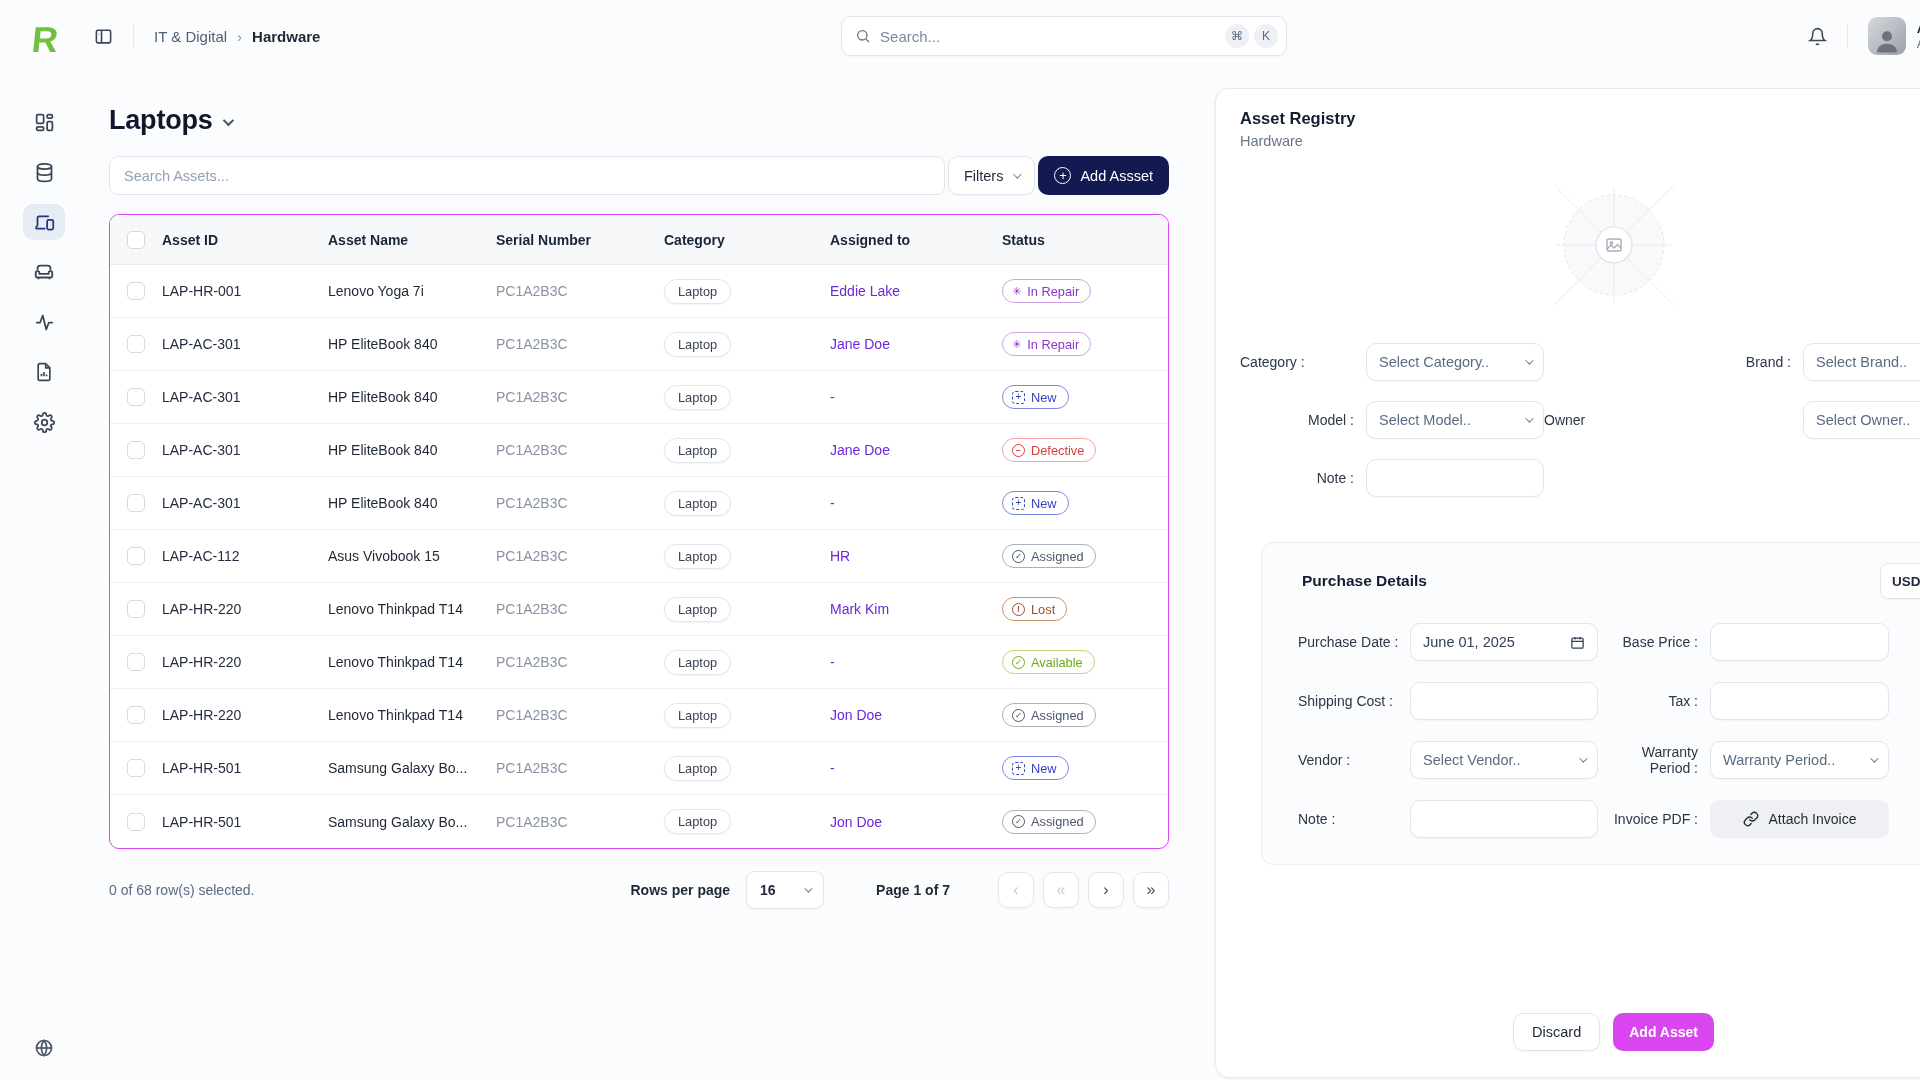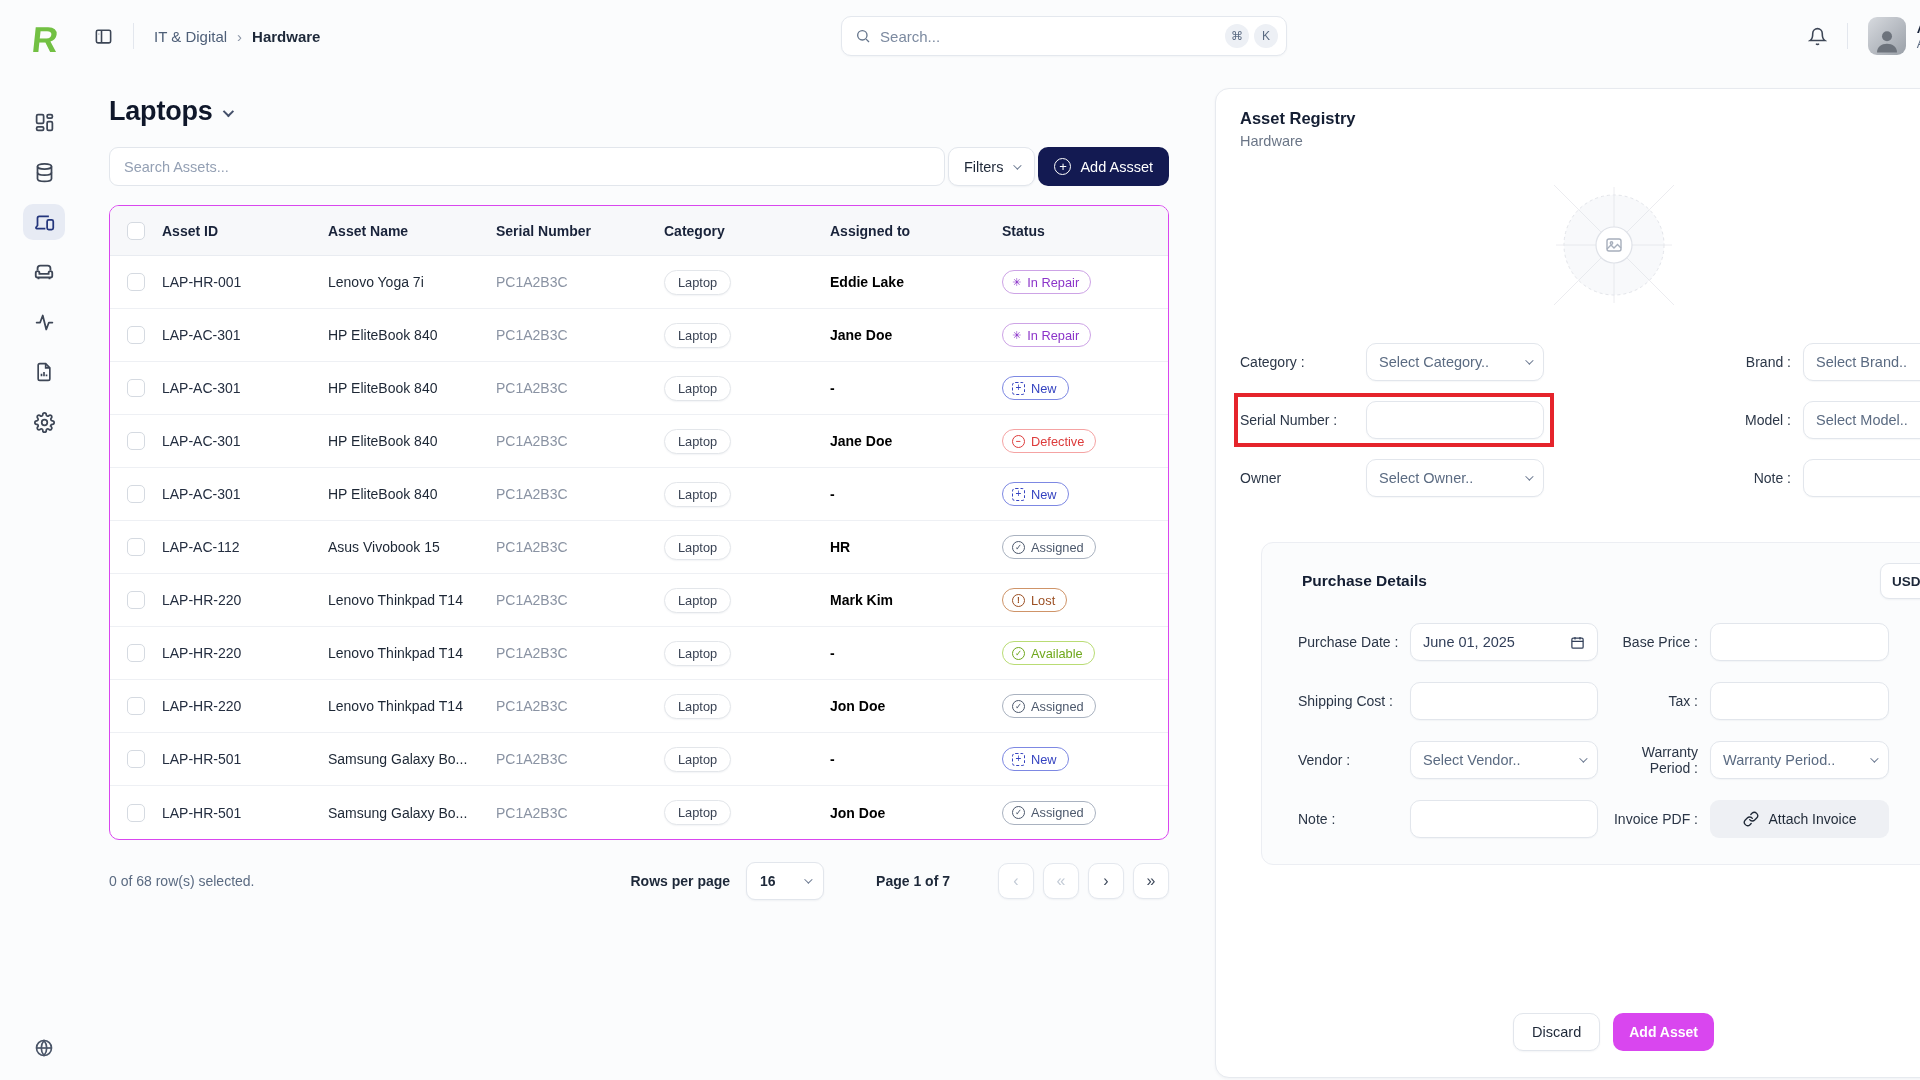--- a/index.html
+++ b/index.html
@@ -38,21 +38,21 @@
   .bell { color:#3d4656; display:flex; }
   .userbox { display:flex; align-items:center; gap:11px; }
   .avatar { width:38px; height:38px; border-radius:9px; background:linear-gradient(135deg,#d7dadf,#9aa0a8); display:flex; align-items:flex-end; justify-content:center; overflow:hidden; }
   .uname { font-size:13.5px; font-weight:700; color:#18233a; }
   .umail { font-size:12.5px; color:#5b6b82; margin-top:1px; }
 
   .content { flex:1; display:flex; align-items:stretch; }
 
   
   .main { width:1117px; flex:none; padding:18px 36px 0 21px; }
-  .title-row { display:flex; align-items:center; gap:10px; margin:6px 0 20px; }
+  .title-row { display:flex; align-items:center; gap:10px; margin:15px 0 20px; }
   .page-title { font-size:27px; font-weight:700; color:#0f172a; letter-spacing:-.2px; }
   .chev { width:8px; height:8px; border-right:2px solid #44506a; border-bottom:2px solid #44506a; transform:rotate(45deg) translateY(-2px); display:inline-block; }
   .chev.sm { width:6px; height:6px; border-width:1.8px; border-color:#6a7890; }
 
   .controls-row { display:flex; gap:3px; margin-bottom:19px; }
   .asset-search { flex:1; height:39px; border:1px solid #e2e6ec; border-radius:9px; background:#fff; padding:0 14px; font-size:14.5px; color:#33405a; outline:none; }
   .asset-search::placeholder { color:#94a0b4; }
   .btn-filters { height:39px; padding:0 15px; background:#fff; border:1px solid #e2e6ec; border-radius:10px; font-size:14.5px; color:#1e2838; display:flex; align-items:center; gap:10px; box-shadow:0 1px 2px rgba(25,39,71,.05); }
   .btn-add { height:39px; padding:0 16px; background:#131a52; border:none; border-radius:10px; color:#fff; font-size:14.5px; font-weight:500; display:flex; align-items:center; gap:9px; }
   .plus-circ { width:17px; height:17px; border:1.6px solid #fff; border-radius:50%; display:flex; align-items:center; justify-content:center; font-size:13px; line-height:1; font-weight:400; }
@@ -63,21 +63,21 @@
   .thead { background:#f7f8fa; height:50px; border-bottom:1px solid #e9ecf1; }
   .thead .tc { font-size:14px; font-weight:600; color:#19233a; }
   .trow { height:53px; border-bottom:1px solid #eef0f4; }
   .trow:last-child { border-bottom:none; }
   .tc { padding-left:4px; font-size:14px; }
   .tc.cb { display:flex; justify-content:center; }
   .checkbox { width:18px; height:18px; border:1px solid #d5dae1; border-radius:5px; background:#fff; display:inline-block; }
   .tc.id { color:#242e40; }
   .tc.nm { color:#1d2735; font-weight:500; }
   .tc.sn { color:#8a93a3; }
-  .tc.as { color:#000000;font-weight:bold; }
+  .tc.as { color:#6d28d9; }
   .pill { display:inline-block; border:1px solid #e3e6ea; border-radius:999px; padding:4px 13px; font-size:12.8px; color:#3a4354; background:#fff; box-shadow:0 1px 1.5px rgba(25,39,71,.05); }
   .badge { display:inline-flex; align-items:center; gap:6px; border:1px solid; border-radius:999px; padding:3.5px 11px 3.5px 9px; font-size:12.8px; font-weight:500; background:#fff; }
   .st-ic { display:inline-flex; align-items:center; justify-content:center; font-size:11px; line-height:1; }
   .st-ic.circ { width:13px; height:13px; border:1.3px solid currentColor; border-radius:50%; font-size:8.5px; font-weight:700; }
   .st-ic.sq { width:13px; height:13px; border:1.2px dashed currentColor; border-radius:3.5px; font-size:10px; }
   .st-repair   { color:#8b34c9; border-color:#cda3e6; }
   .st-new      { color:#3543c0; border-color:#7d88e3; }
   .st-defective{ color:#dd3b3b; border-color:#f5a3a3; }
   .st-assigned { color:#4c586c; border-color:#a9b2c0; }
   .st-lost     { color:#9c5024; border-color:#cf9468; }
@@ -509,26 +509,20 @@
           <div class="ctrl">
             <span>Select Category..</span>
             <span class="chev sm"></span>
           </div>
           <span class="flabel r">Brand :</span>
           <div class="ctrl">
             <span>Select Brand..</span>
             <span class="chev sm"></span>
           </div>
 
-          <div class="serial-wrap">
-            <span class="flabel">Serial Number :</span>
-            <div class="ctrl input">
-              <input value="" style="">
-            </div>
-          </div>
           <span class="flabel r">Model :</span>
           <div class="ctrl">
             <span>Select Model..</span>
             <span class="chev sm"></span>
           </div>
 
           <span class="flabel">Owner</span>
           <div class="ctrl">
             <span>Select Owner..</span>
             <span class="chev sm"></span>

